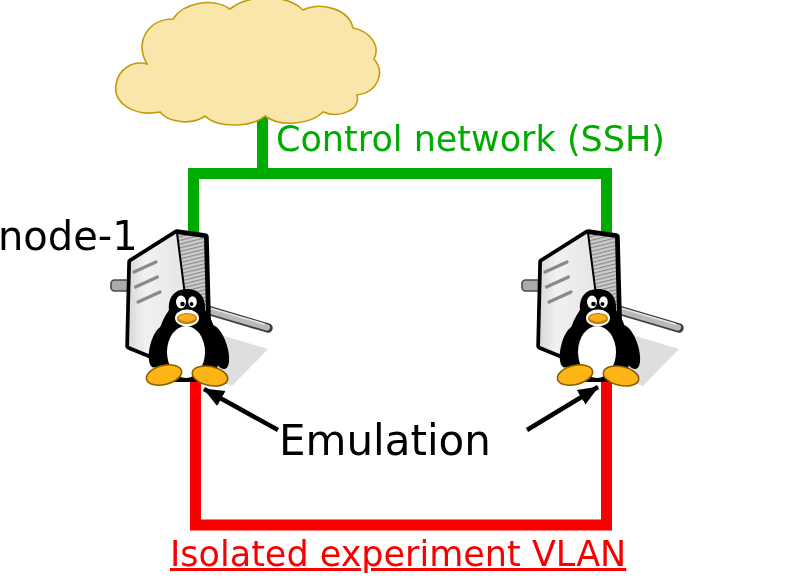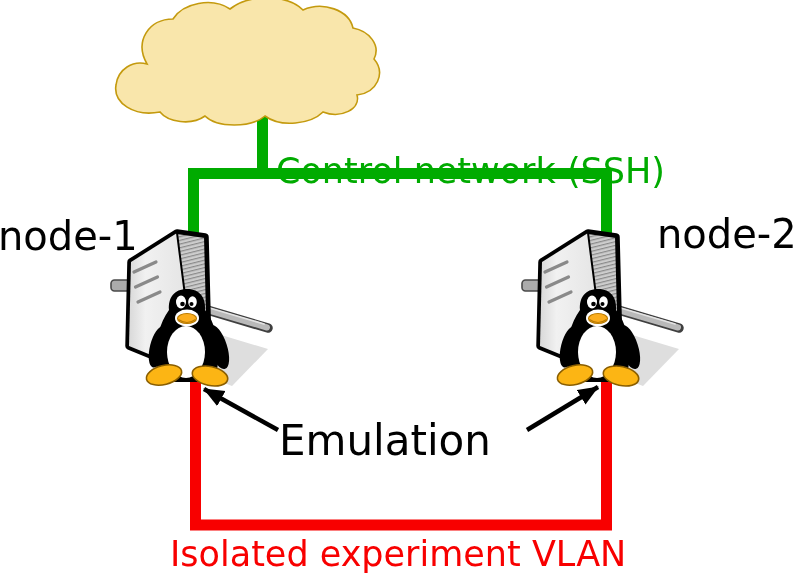--- a/index.html
+++ b/index.html
@@ -20,23 +20,23 @@
     position:absolute;
     line-height:1;
     white-space:nowrap;
     color:var(--ink);
     letter-spacing:0;
   }
   .label.green{color:var(--green);}
   .label.red{color:var(--red);}
   #node1-label{left:-2px;  top:216px; font-size:40px;}
   #node2-label{left:657px; top:214px; font-size:40px;}
-  #control-label{left:276px; top:122px; font-size:35px;margin-top:32px;}
+  #control-label{left:276px; top:122px; font-size:35px;}
   #emulation-label{left:279px; top:420px; font-size:42px;}
-  #vlan-label{left:170px; top:537px; font-size:35px;}
+  #vlan-label{left:170px; top:537px; font-size:35px;text-decoration:underline;}
 </style>
 </head>
 <body>
 
 <div class="canvas">
 
   <svg width="800" height="583" viewBox="0 0 800 583">
     <defs>
       <linearGradient id="frontGrad" x1="0" y1="0" x2="1" y2="0">
         <stop offset="0" stop-color="#D9D9D9"></stop>
@@ -102,18 +102,17 @@
     <path d="M195.5,376 L195.5,525 L606.5,525 L606.5,376" fill="none" stroke="var(--red)" stroke-width="11" stroke-linejoin="miter"></path>
 
     <use href="#server-node" transform="translate(120,225)"></use>
     <use href="#server-node" transform="translate(531,225)"></use>
 
     <line x1="278" y1="430" x2="204" y2="389" stroke="#000" stroke-width="4.5" marker-end="url(#arrowhead)"></line>
     <line x1="527" y1="430" x2="598" y2="387" stroke="#000" stroke-width="4.5" marker-end="url(#arrowhead)"></line>
   </svg>
 
   <div class="label" id="node1-label">node-1</div>
-  <div class="label" id="node2-label">node-2</div>
   <div class="label green" id="control-label">Control network (SSH)</div>
   <div class="label" id="emulation-label">Emulation</div>
   <div class="label red" id="vlan-label">Isolated experiment VLAN</div>
 
 </div>
 
 </body></html>

